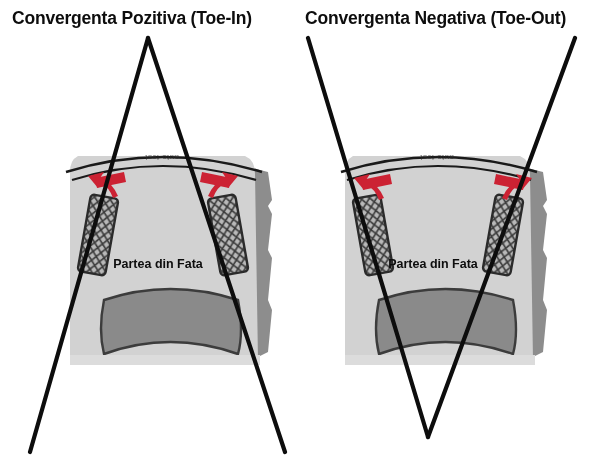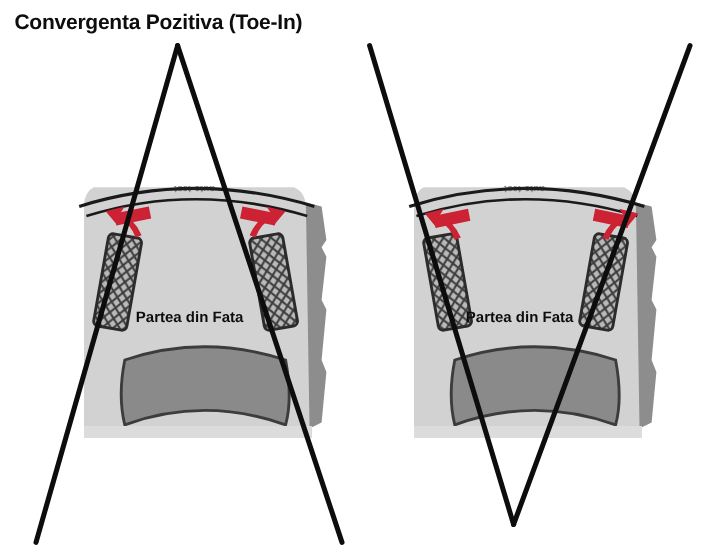--- a/index.html
+++ b/index.html
@@ -24,20 +24,21 @@
   #title-right{left:305px;}
   svg{position:absolute;left:0;top:0;}
 </style>
 </head>
 <body>
 
 <div id="stage">
 
   <div class="panel-title" id="title-left">Convergenta Pozitiva (Toe-In)</div>
 
+  <div class="panel-title" id="title-right">Convergenta Negativa (Toe-Out)</div>
 
   <svg width="600" height="460" viewBox="0 0 600 460">
     <defs>
       <pattern id="tread" width="8" height="9" patternUnits="userSpaceOnUse">
         <rect width="8" height="9" fill="#b9b9b9"></rect>
         <path d="M0 0 L4 4.5 L0 9 M8 0 L4 4.5 L8 9" stroke="#3c3c3c" stroke-width="1.7" fill="none"></path>
       </pattern>
       <clipPath id="clipLeftBody">
           <rect x="55" y="140" width="235" height="245"></rect>
         </clipPath>

